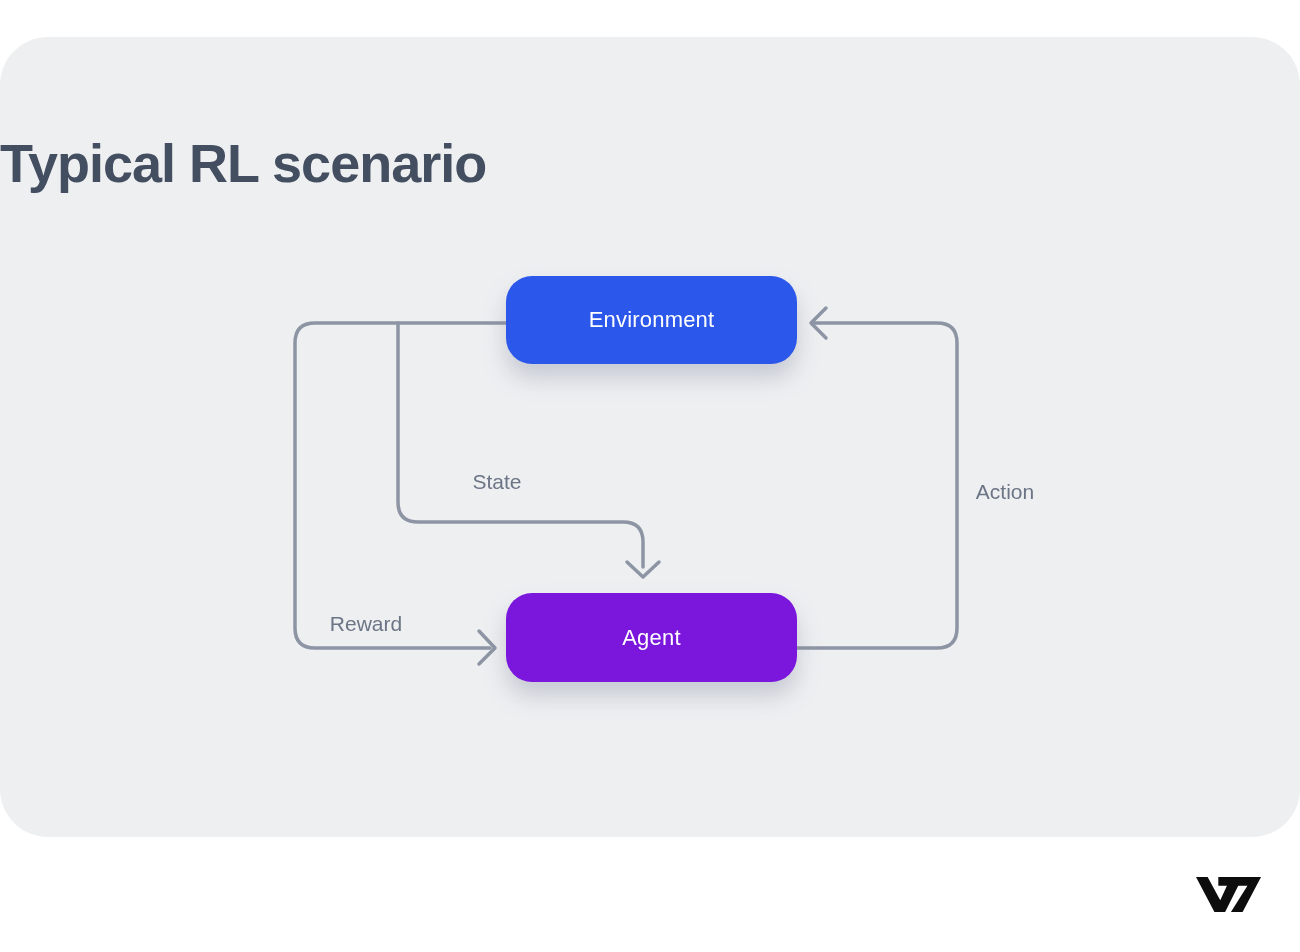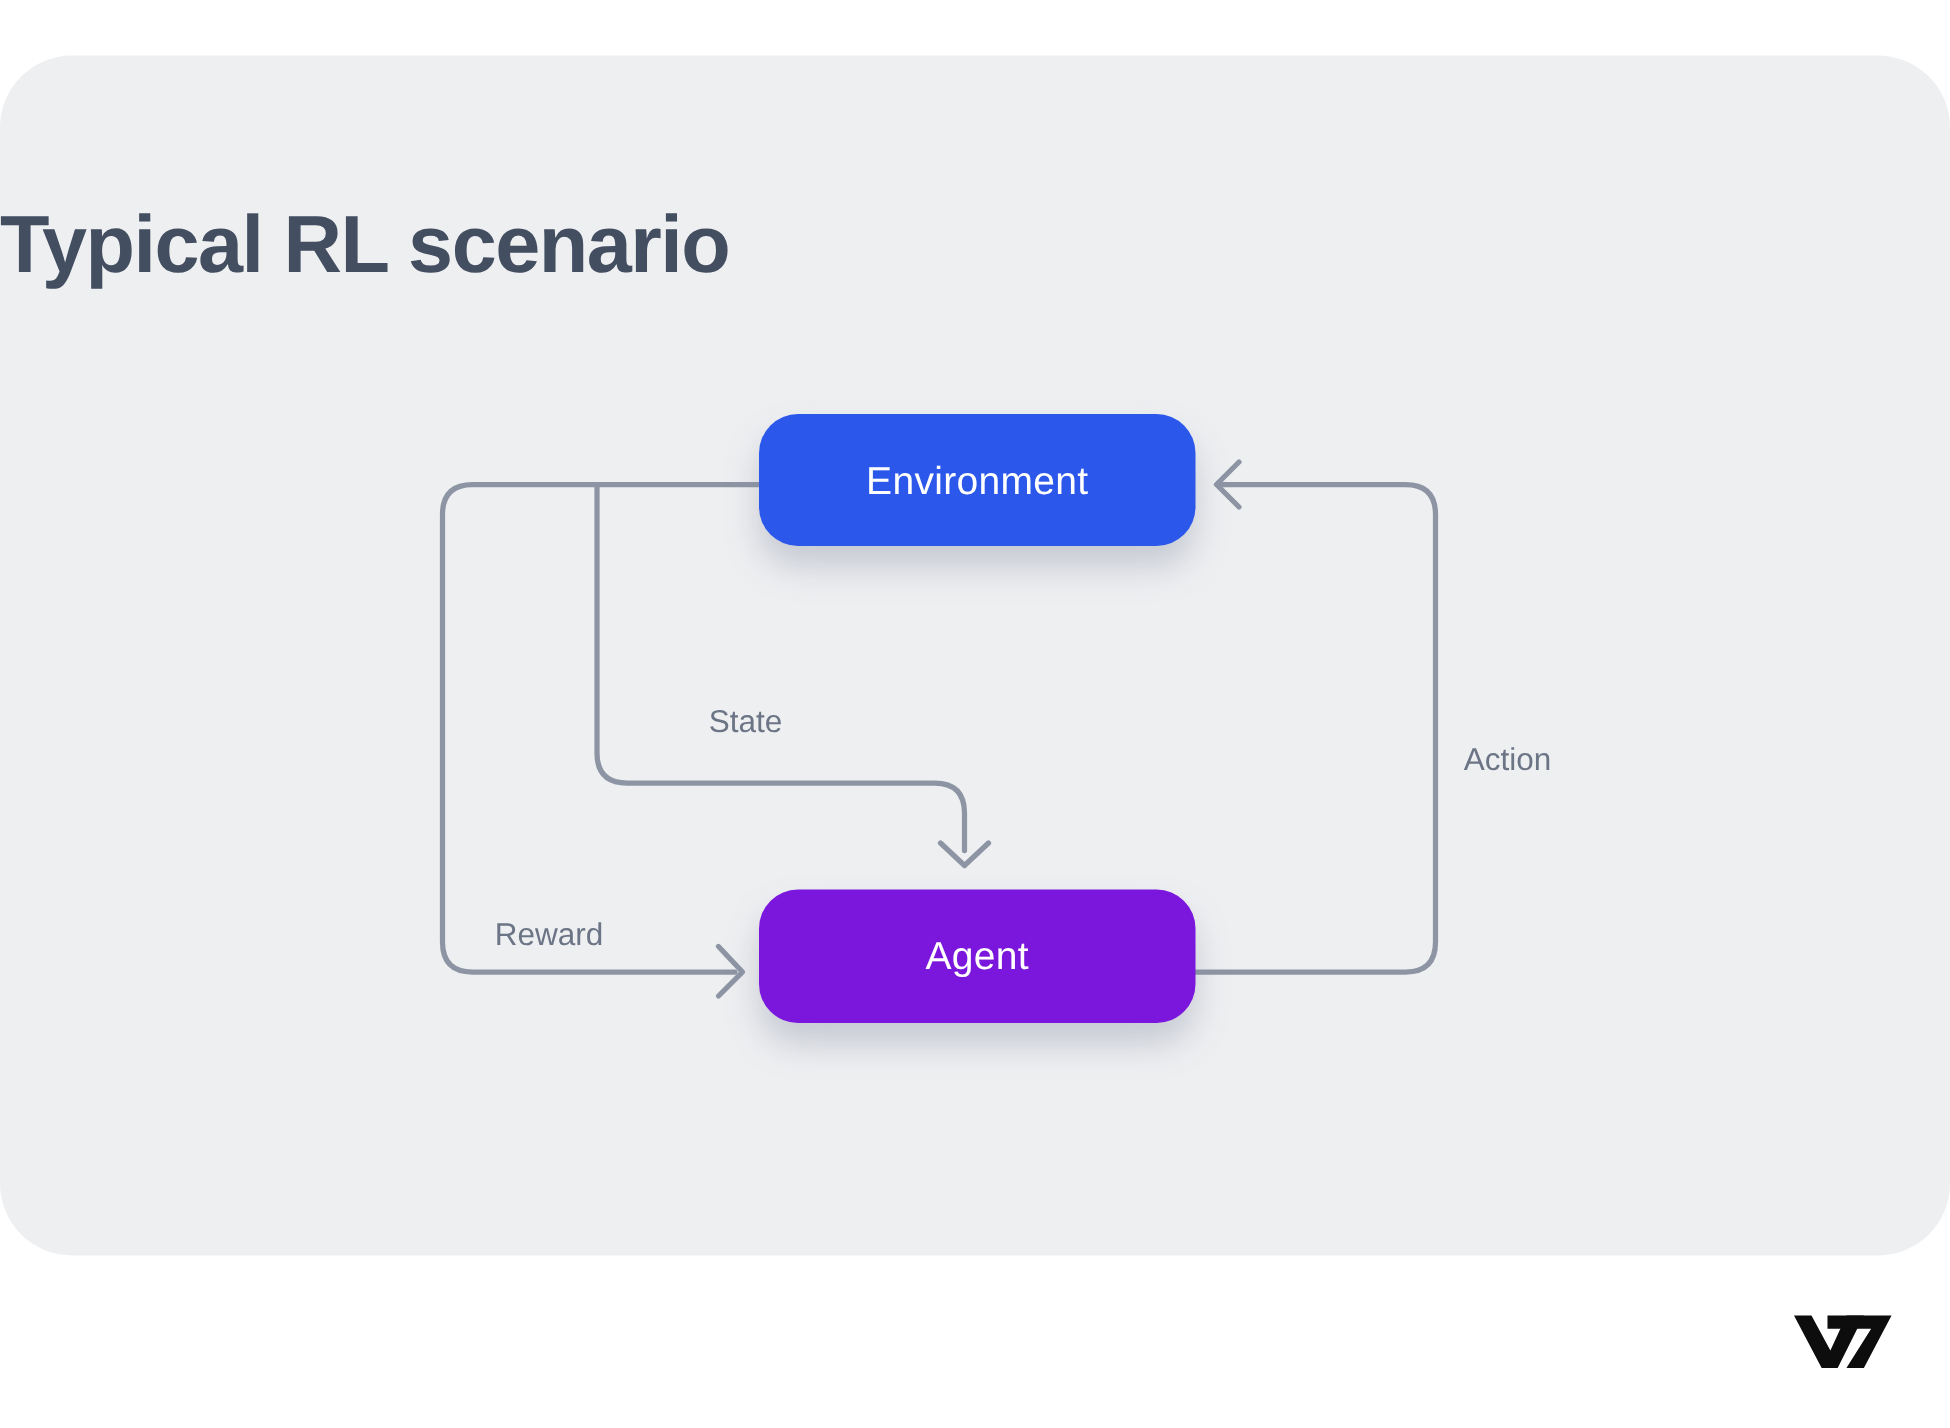--- a/index.html
+++ b/index.html
@@ -63,38 +63,38 @@
   .node {
     position: absolute;
     left: 506px;
     width: 291px;
     height: 88px;
     border-radius: 26px;
     display: flex;
     align-items: center;
     justify-content: center;
     color: var(--node-text);
-    font-size: 26px;
+    font-size: 22px;
     font-weight: 500;
     letter-spacing: 0.2px;
     box-shadow: 0 14px 22px rgba(125, 135, 158, 0.35);
   }
   .node.env { top: 276px; background: var(--environment-fill); }
   .node.agent { top: 593px; height: 89px; background: var(--agent-fill); }
   .edge-label {
     position: absolute;
     width: 120px;
     text-align: center;
     font-size: 21px;
     line-height: 28px;
     color: var(--edge-label-text);
   }
   .edge-label.state  { left: 437px; top: 468px; }
   .edge-label.reward { left: 306px; top: 610px; text-align: center; }
-  .edge-label.action { left: 945px; top: 478px; margin-top: 15px; }
+  .edge-label.action { left: 945px; top: 478px; }
   .logo {
     position: absolute;
     left: 1196px;
     top: 876px;
     width: 66px;
     height: 37px;
   }
   .logo svg { display: block; width: 100%; height: 100%; fill: var(--logo-fill); }
 </style>
 </head>

